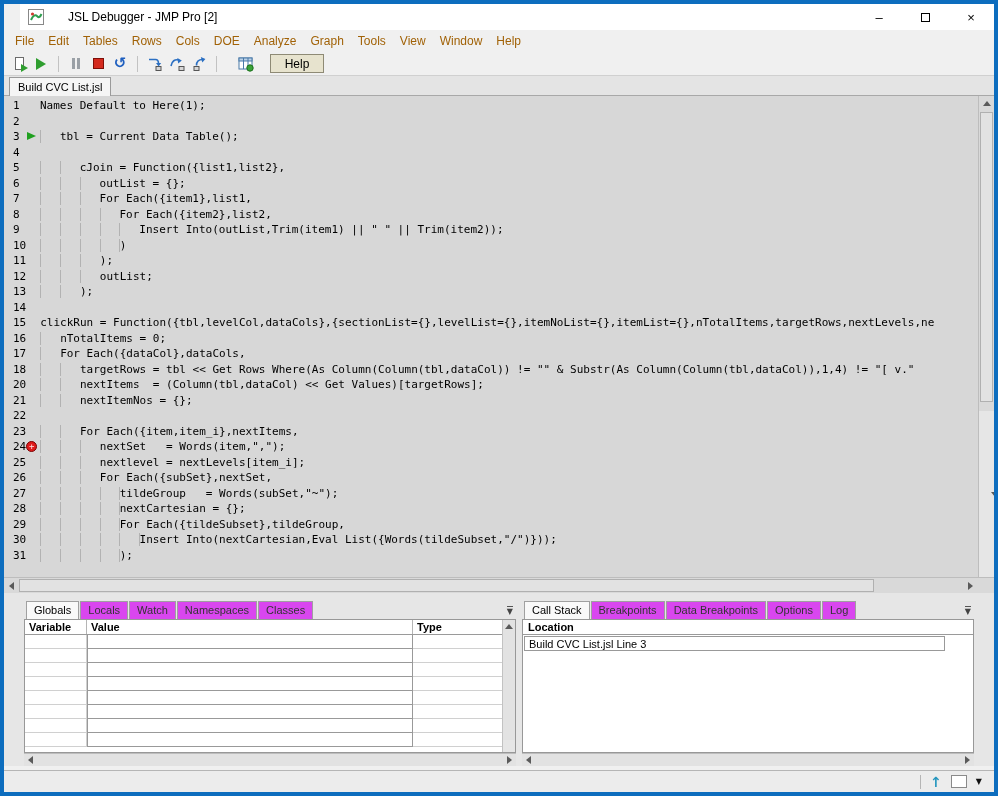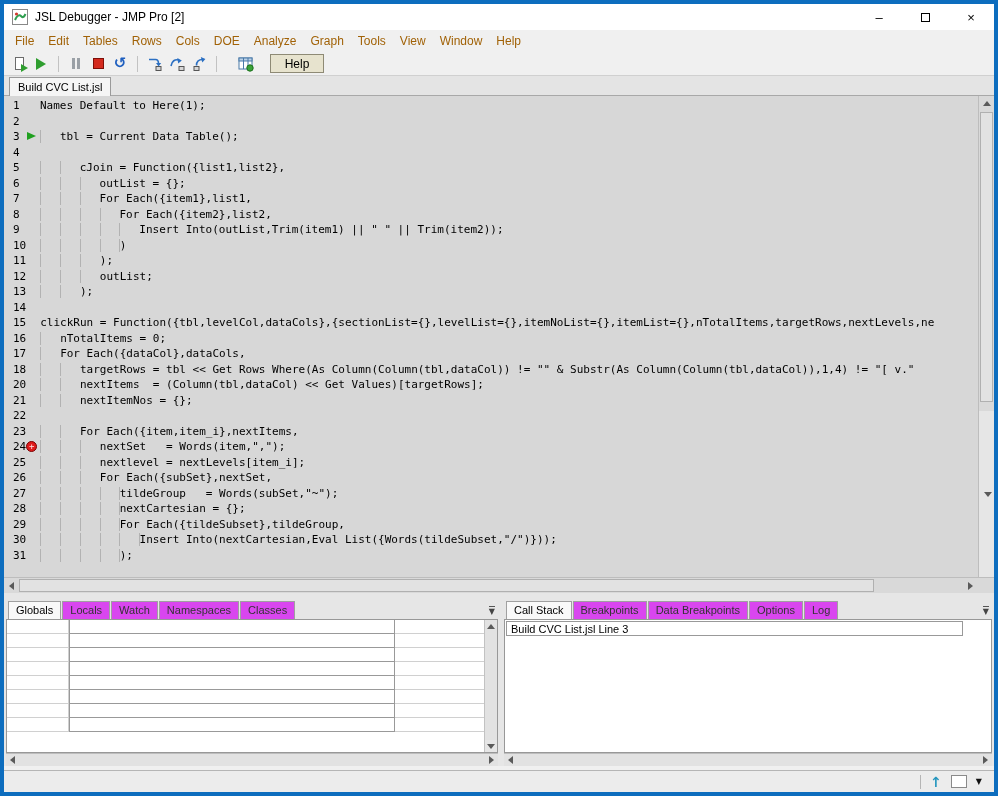--- a/index.html
+++ b/index.html
@@ -2,21 +2,21 @@
 <html><head>
 <meta charset="utf-8">
 <style>
   *{margin:0;padding:0;box-sizing:border-box;}
   html,body{width:998px;height:796px;}
   body{font-family:"Liberation Sans",sans-serif;background:#fff;overflow:hidden;}
 
   .window{position:relative;width:998px;height:796px;border:4px solid #0d6dbe;background:#f0f0f0;}
 
   
-  .titlebar{position:absolute;top:0;left:0;right:0;height:26px;background:#fff;display:flex;align-items:center;padding-left:8px;}
+  .titlebar{position:absolute;top:0;left:16px;right:0;height:26px;background:#fff;display:flex;align-items:center;padding-left:8px;gap:17px;}
   .app-icon{width:16px;height:16px;display:flex;}
   .title{font-size:12px;color:#000;margin-left:7px;}
   .win-controls{margin-left:auto;display:flex;height:100%;}
   .wc{width:46px;display:flex;align-items:center;justify-content:center;font-size:13px;color:#000;cursor:default;}
   .maxbox{width:9px;height:9px;border:1px solid #000;display:block;}
 
   
   .menubar{position:absolute;top:26px;left:0;right:0;height:22px;background:#f0f0f0;display:flex;align-items:center;padding-left:4px;}
   .menu-item{font-size:12px;padding:3px 7px;color:#a16207;}
 
@@ -58,21 +58,21 @@
   .arr.right{border-top:4px solid transparent;border-bottom:4px solid transparent;border-left:5px solid #5a5a5a;}
   .vthumb{position:absolute;left:1px;right:1px;top:16px;height:290px;background:#e2e2e2;border:1px solid #b0b0b0;}
   .hscroll-main{position:absolute;top:573px;left:0;right:0;height:16px;background:#d9d9d9;border-top:1px solid #bdbdbd;}
   .hs-btn{position:absolute;top:0;width:15px;height:100%;display:flex;align-items:center;justify-content:center;}
   .hthumb{position:absolute;left:15px;top:1px;bottom:1px;width:855px;background:#e2e2e2;border:1px solid #b0b0b0;}
   .sb-corner{position:absolute;right:0;top:0;width:16px;height:100%;background:#d9d9d9;}
 
   .splitter{position:absolute;top:589px;left:0;right:0;height:7px;background:#e6e6e6;}
 
   
-  .bottom{position:absolute;top:596px;left:0;right:0;height:166px;background:#e6e6e6;display:flex;gap:6px;padding:0 2px;justify-content:flex-end;}
+  .bottom{position:absolute;top:596px;left:0;right:0;height:166px;background:#e6e6e6;display:flex;gap:6px;padding:0 20px;justify-content:flex-end;}
   .panel{display:flex;flex-direction:column;}
   .panel.left{width:492px;}
   .panel.right{flex:1;}
   .ptabs{height:19px;display:flex;align-items:flex-end;position:relative;padding-left:2px;}
   .ptab{font-size:11px;padding:2px 7px 3px;background:#d946ef;border:1px solid #a0a0a0;border-bottom:none;margin-right:1px;color:#333;white-space:nowrap;}
   .ptab.active{background:#f9f9f9;color:#000;}
   .ptab-menu{position:absolute;right:3px;bottom:3px;font-size:8px;color:#444;line-height:8px;border-top:1px solid #555;padding-top:1px;font-family:"DejaVu Sans",sans-serif;}
   .pbody{flex:1;position:relative;background:#fff;border:1px solid #989898;overflow:hidden;}
   .gtable{position:absolute;left:0;top:0;right:13px;bottom:0;overflow:hidden;}
   .ghead{display:flex;height:15px;border-bottom:1px solid #9a9a9a;font-weight:bold;font-size:11px;background:#fff;}
@@ -259,20 +259,25 @@
       <div class="ptabs" id="left-tabs">
         <span class="ptab active">Globals</span>
           <span class="ptab">Locals</span>
           <span class="ptab">Watch</span>
           <span class="ptab">Namespaces</span>
           <span class="ptab">Classes</span>
           <span class="ptab-menu">▼</span>
       </div>
       <div class="pbody">
         <div class="gtable">
+          <div class="ghead">
+            <span class="gh c1">Variable</span>
+            <span class="gh c2">Value</span>
+            <span class="gh c3">Type</span>
+          </div>
           <div id="globals-rows">
               <div class="grow">
                 <span class="gc c1"></span>
                 <span class="gc c2"></span>
                 <span class="gc c3"></span>
               </div>
               <div class="grow">
                 <span class="gc c1"></span>
                 <span class="gc c2"></span>
                 <span class="gc c3"></span>
@@ -331,20 +336,21 @@
     <div class="panel right">
       <div class="ptabs" id="right-tabs">
         <span class="ptab active">Call Stack</span>
           <span class="ptab">Breakpoints</span>
           <span class="ptab">Data Breakpoints</span>
           <span class="ptab">Options</span>
           <span class="ptab">Log</span>
           <span class="ptab-menu">▼</span>
       </div>
       <div class="pbody">
+        <div class="cshead">Location</div>
         <div id="callstack-rows">
             <div class="csrow">Build CVC List.jsl Line 3</div>
           </div>
       </div>
       <div class="phscroll">
         <span class="hs-btn" style="left:0">
             <span class="arr left"></span>
           </span>
         <span class="hs-btn right">
             <span class="arr right"></span>

